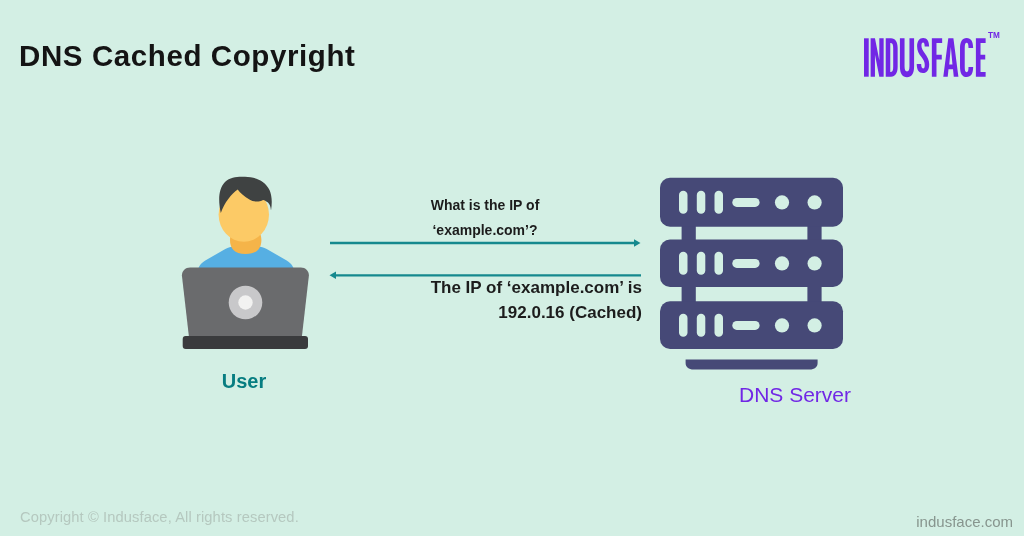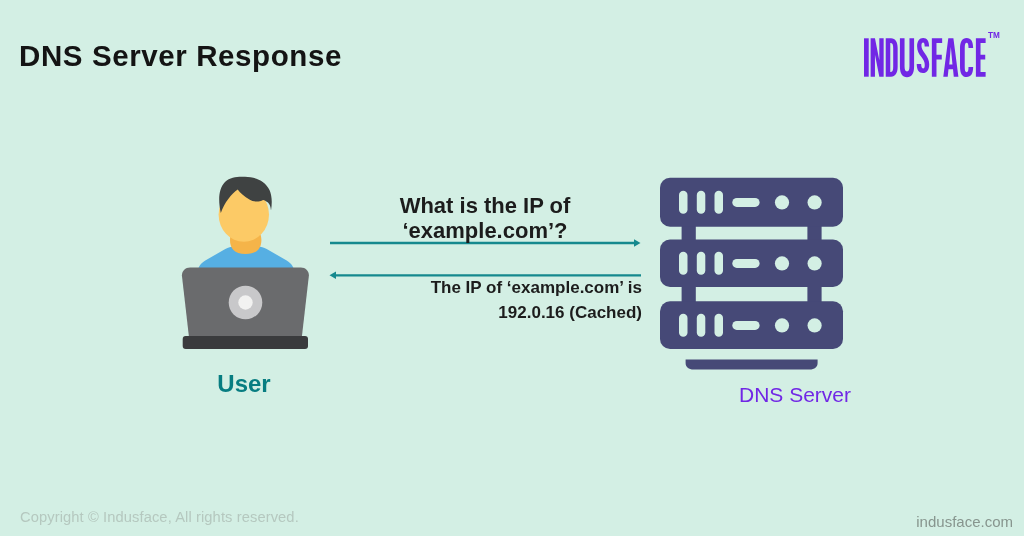--- a/index.html
+++ b/index.html
@@ -1,28 +1,28 @@
 <!DOCTYPE html>
 <html><head>
 <meta charset="utf-8">
 <style>
   html,body{margin:0;padding:0;}
   body{width:1024px;height:536px;background:#d3efe4;font-family:"Liberation Sans",sans-serif;overflow:hidden;position:relative;}
   .abs{position:absolute;}
   #title{left:19px;top:38.5px;font-size:29.5px;letter-spacing:0.6px;font-weight:bold;color:#141414;}
-  #user-label{left:144px;top:370px;width:200px;text-align:center;font-size:24px;font-weight:bold;color:#077d81;}
+  #user-label{left:144px;top:370px;width:200px;text-align:center;font-size:20px;font-weight:bold;color:#077d81;}
   #dns-label{left:651px;top:383px;width:200px;text-align:right;font-size:21px;font-weight:normal;color:#7127e5;}
-  #msg1{left:334px;top:193px;width:302px;text-align:center;font-size:22px;font-weight:bold;color:#1c1c1c;line-height:25px;}
+  #msg1{left:334px;top:193px;width:302px;text-align:center;font-size:14px;font-weight:bold;color:#1c1c1c;line-height:25px;}
   #msg2{left:334px;top:275px;width:308px;text-align:right;font-size:17px;font-weight:bold;color:#1c1c1c;line-height:25px;}
   #foot-left{left:20px;top:509px;font-size:14.7px;letter-spacing:0.1px;color:#b5c8bf;}
   #foot-right{right:11px;top:513px;font-size:15px;color:#87958e;}
 </style>
 </head>
 <body>
-  <div class="abs" id="title">DNS Server Response</div>
+  <div class="abs" id="title">DNS Cached Copyright</div>
 
   <svg class="abs" style="left:864px;top:31px;" width="140" height="48" viewBox="0 0 140 48">
     <text x="124" y="6.8" font-size="8.2" font-weight="bold" font-family="Liberation Sans, sans-serif" fill="#7127e5">TM</text>
     <g fill="#7127e5" transform="scale(0.945,1)">
 
       <path d="M0,7.3 h5 v38.4 h-5 z"></path>
 
       <path d="M7,45.7 V7.3 h4.6 l4.6,22 V7.3 h4.6 v38.4 h-4.6 l-4.6,-22 v22 z"></path>
 
       <path fill-rule="evenodd" d="M23,7.3 h5.6 c4.6,0 7,3.8 7,9.6 v19.2 c0,5.8 -2.4,9.6 -7,9.6 h-5.6 z M27.8,12 v29 h0.7 c1.9,0 2.4,-2.2 2.4,-5.4 v-18.2 c0,-3.2 -0.5,-5.4 -2.4,-5.4 z"></path>

